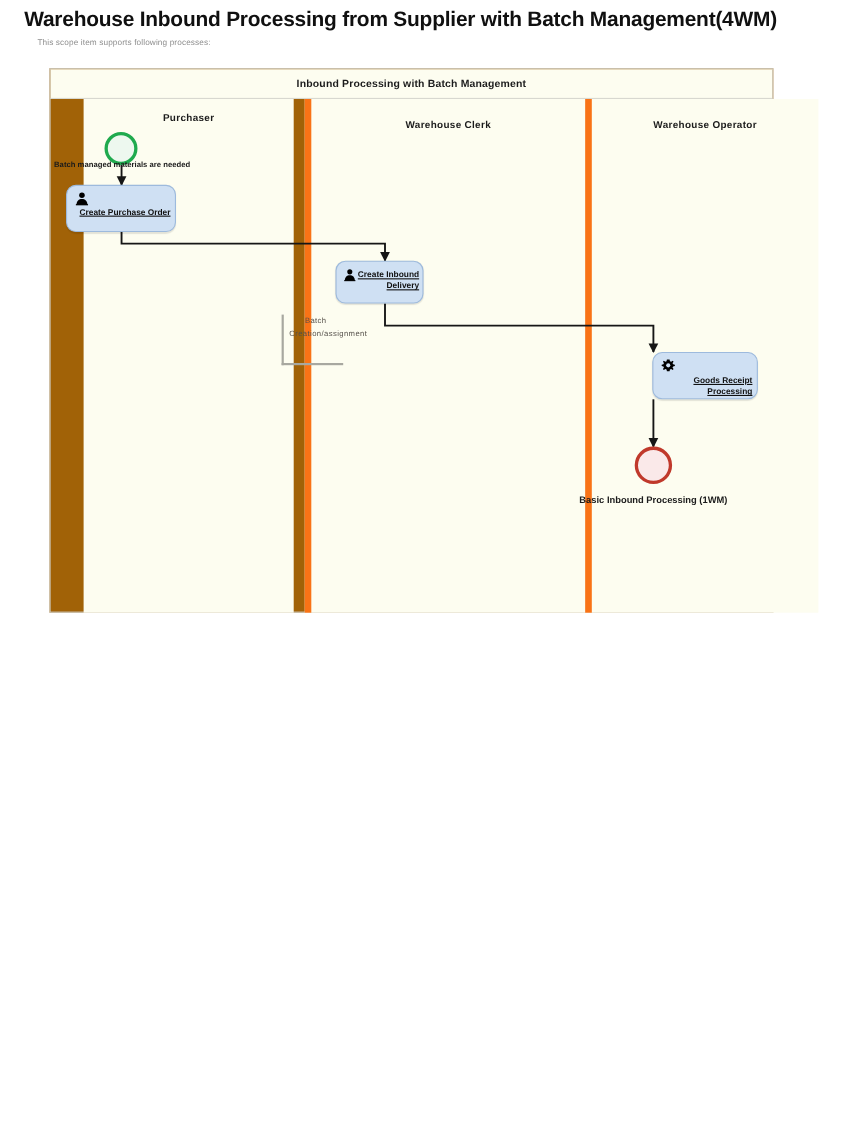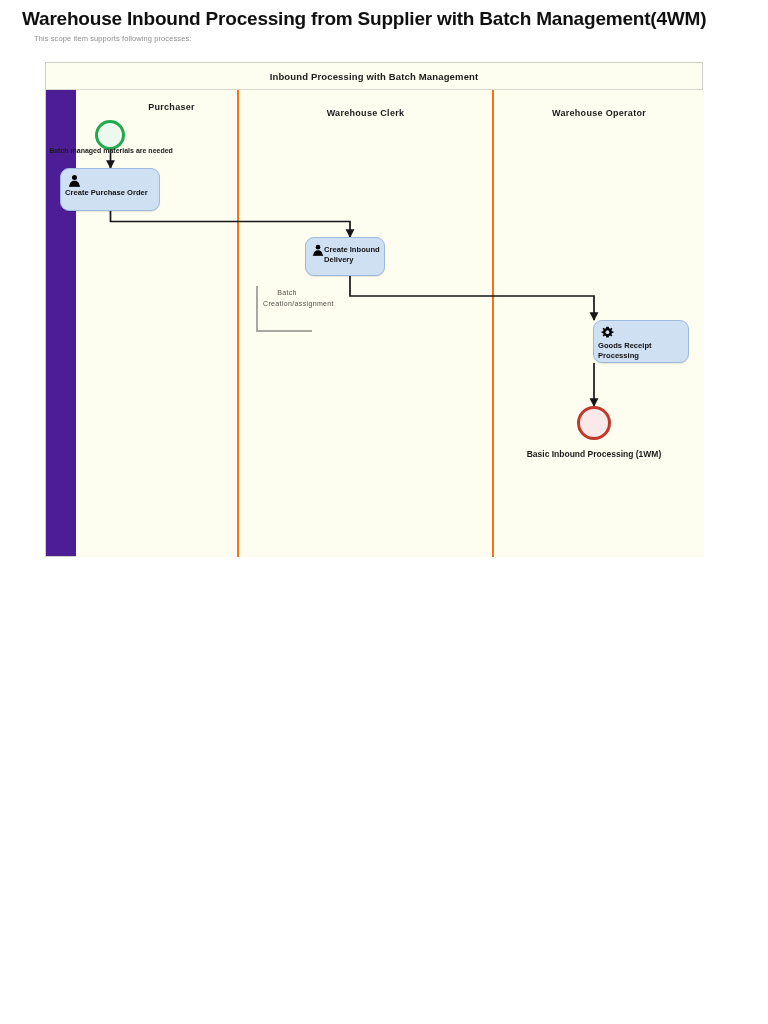--- a/index.html
+++ b/index.html
@@ -40,21 +40,21 @@
 
   
   #pool {
     position: absolute;
     left: 45px;
     top: 62px;
     width: 658px;
     height: 495px;
     border: 1px solid #cfcfc8;
     box-sizing: border-box;
-    background: #4c1d95;
+    background: #a16207;
   }
   #pool-header {
     position: absolute;
     left: 0;
     top: 0;
     width: 100%;
     height: 27px;
     box-sizing: border-box;
     border-bottom: 1px solid #d8d8d0;
     background: #fdfdf0;
@@ -69,21 +69,21 @@
     letter-spacing: 0.15px;
   }
 
   .lane {
     position: absolute;
     top: 27px;
     height: 467px;
     box-sizing: border-box;
     background: #fdfdf0;
   }
-  .lane.divided { border-left: 2px solid #f97316; }
+  .lane.divided { border-left: 6px solid #f97316; margin-left: 40px; }
   .lane-label {
     position: absolute;
     top: 12px;
     left: 0;
     width: 100%;
     text-align: center;
     font-size: 9px;
     font-weight: bold;
     color: #1b1b1b;
     letter-spacing: 0.3px;
@@ -126,25 +126,26 @@
     box-sizing: border-box;
     background: #cfe0f3;
     border: 1.5px solid #9dbadd;
     border-radius: 9px;
     box-shadow: 0 1px 1px rgba(0,0,0,0.10);
   }
   .task-label {
     position: absolute;
     left: 4px;
     right: 4px;
-    text-align: left;
+    text-align: right;
     font-size: 7.6px;
     font-weight: bold;
     color: #111111;
     line-height: 1.35;
+    text-decoration: underline;
   }
   .task-icon {
     position: absolute;
     left: 7px;
     top: 5px;
     width: 13px;
     height: 13px;
   }
 
   

